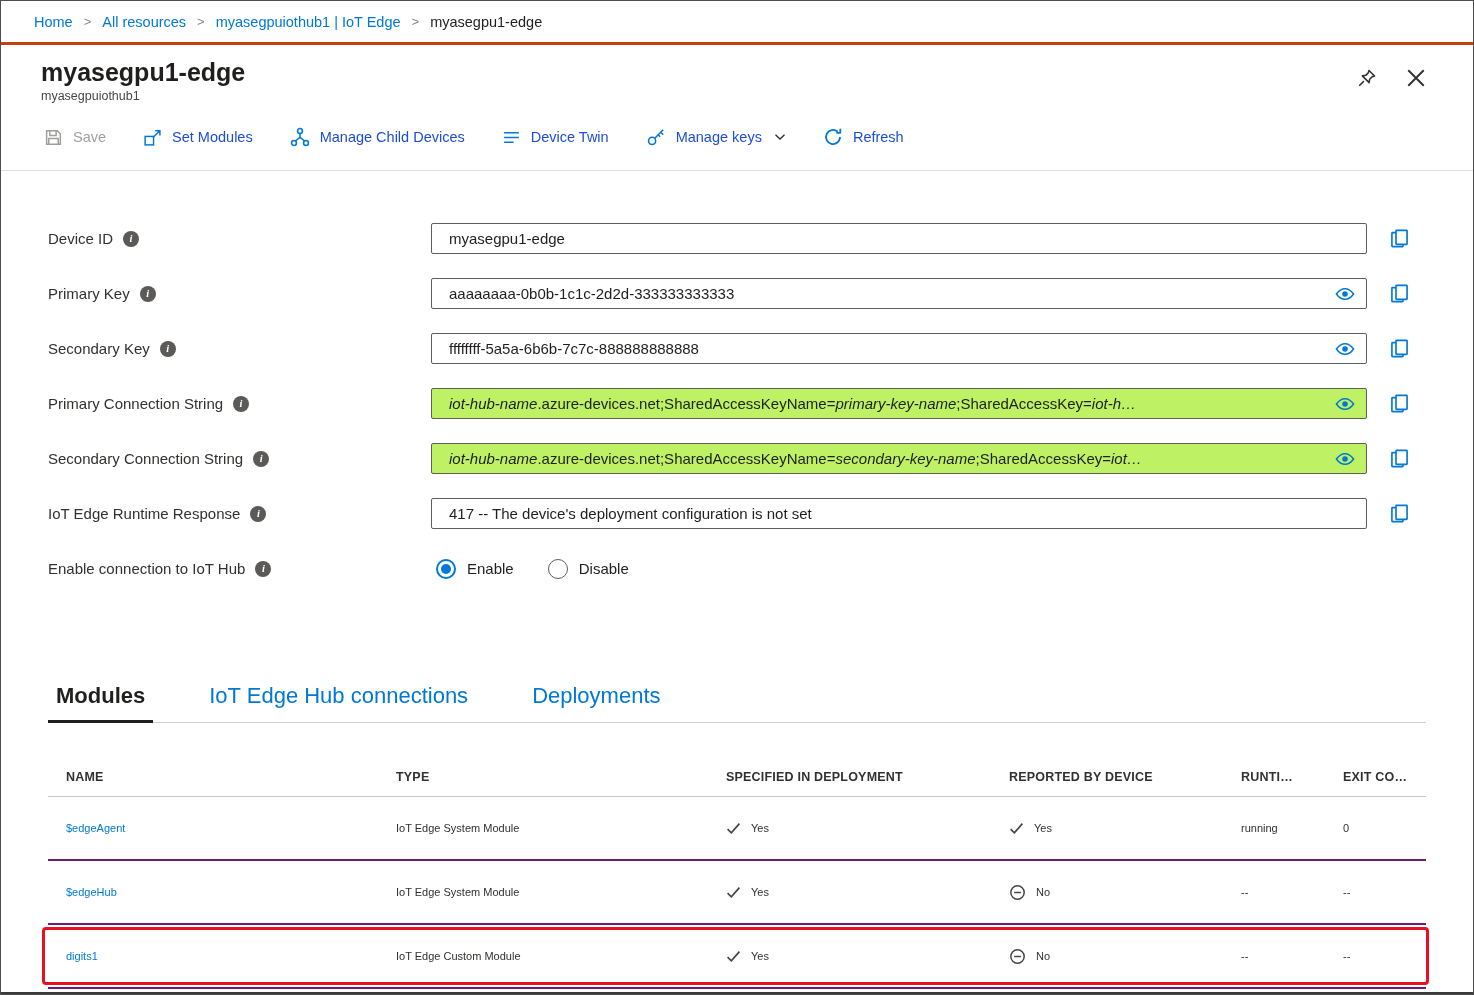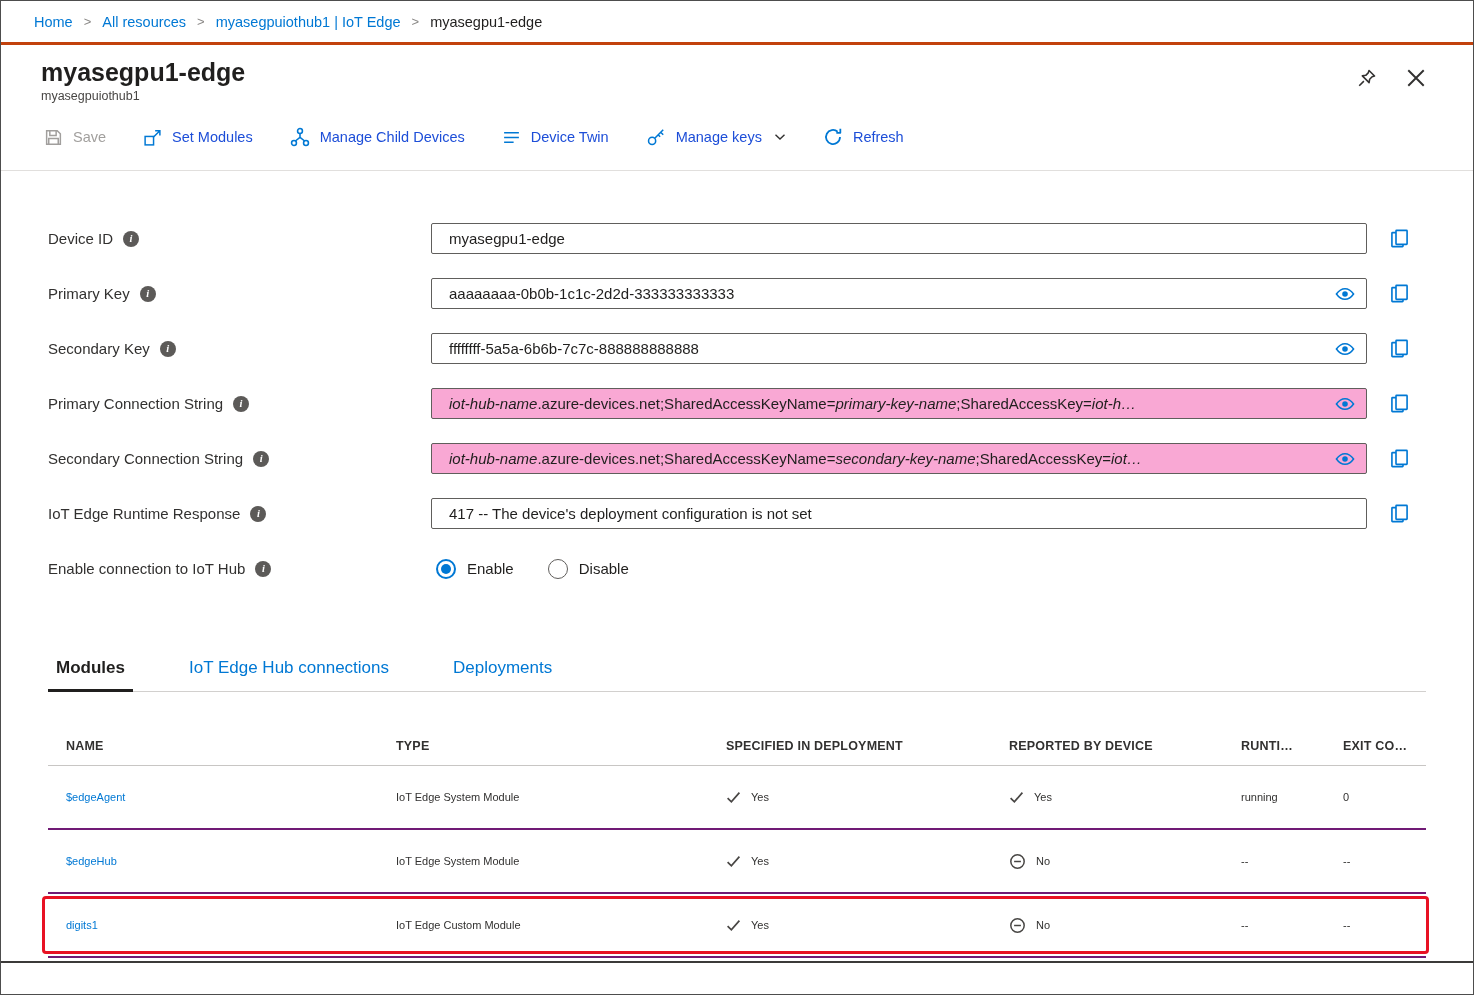--- a/index.html
+++ b/index.html
@@ -31,35 +31,35 @@
   .tb-item.disabled .ic{color:#a19f9d;}
   .chev{line-height:0;margin-left:2px;}
 
   
   .form{padding:52px 0 0 47px;}
   .form-row{display:flex;align-items:center;margin-bottom:24px;height:31px;}
   .form-label{width:383px;flex-shrink:0;display:flex;align-items:center;gap:10px;font-size:15px;color:#323130;}
   .info-icon{width:16px;height:16px;border-radius:50%;background:#5c5a58;color:#fff;font-size:10.5px;font-weight:700;font-style:italic;display:inline-flex;align-items:center;justify-content:center;font-family:"Liberation Serif",serif;flex-shrink:0;cursor:default;}
   .input-wrap{position:relative;width:936px;flex-shrink:0;}
   .azure-input{width:100%;height:31px;border:1px solid #605e5c;background:#fff;font-size:15px;color:#201f1e;padding:0 42px 0 17px;font-family:inherit;border-radius:2px;}
-  .azure-input-div{width:100%;height:31px;border:1px solid #605e5c;background:#f9a8d4;font-size:15px;color:#201f1e;padding:0 42px 0 17px;line-height:29px;white-space:nowrap;overflow:hidden;border-radius:2px;}
+  .azure-input-div{width:100%;height:31px;border:1px solid #605e5c;background:#bef264;font-size:15px;color:#201f1e;padding:0 42px 0 17px;line-height:29px;white-space:nowrap;overflow:hidden;border-radius:2px;}
   .eye-btn{position:absolute;right:11px;top:50%;transform:translateY(-50%);background:none;border:none;padding:0;line-height:0;cursor:pointer;}
   .copy-btn{margin-left:22px;background:none;border:none;padding:0;line-height:0;cursor:pointer;color:var(--accent);}
 
   
   .radio-row{margin-top:17px;height:31px;}
   .radio-group{display:flex;align-items:center;gap:34px;margin-left:5px;}
   .radio{display:flex;align-items:center;gap:11px;font-size:15px;color:#201f1e;cursor:pointer;}
   .radio-circle{width:20px;height:20px;border-radius:50%;border:1px solid #605e5c;display:flex;align-items:center;justify-content:center;flex-shrink:0;}
   .radio-circle.selected{border:2px solid var(--accent);}
   .radio-dot{width:10px;height:10px;border-radius:50%;background:var(--accent);}
 
   
   .tabs{margin:74px 47px 0;display:flex;border-bottom:1px solid #d2d0ce;}
-  .tab{font-size:17px;color:var(--accent);padding:0 8px 13px;margin-right:48px;position:relative;cursor:pointer;background:none;border:none;font-family:inherit;}
+  .tab{font-size:22px;color:var(--accent);padding:0 8px 13px;margin-right:48px;position:relative;cursor:pointer;background:none;border:none;font-family:inherit;margin-top:25px;}
   .tab.active{color:#201f1e;font-weight:700;}
   .tab.active::after{content:'';position:absolute;left:0;right:0;bottom:-1px;height:3px;background:#201f1e;}
 
   
   .table{margin:0 47px;}
   .t-header{display:grid;grid-template-columns:330px 330px 283px 232px 102px 1fr;height:74px;align-items:end;padding-bottom:12px;border-bottom:1px solid #c8c6c4;}
   .t-header .cell{font-size:12.5px;font-weight:700;color:#323130;padding-left:18px;letter-spacing:0.2px;white-space:nowrap;overflow:hidden;}
   .t-row{display:grid;grid-template-columns:330px 330px 283px 232px 102px 1fr;height:64px;align-items:center;border-bottom:2px solid #701a75;position:relative;font-size:11px;color:#323130;}
   .t-row .cell{padding-left:18px;display:flex;align-items:center;gap:10px;white-space:nowrap;}
   .cell a{color:var(--accent);text-decoration:none;cursor:pointer;}

